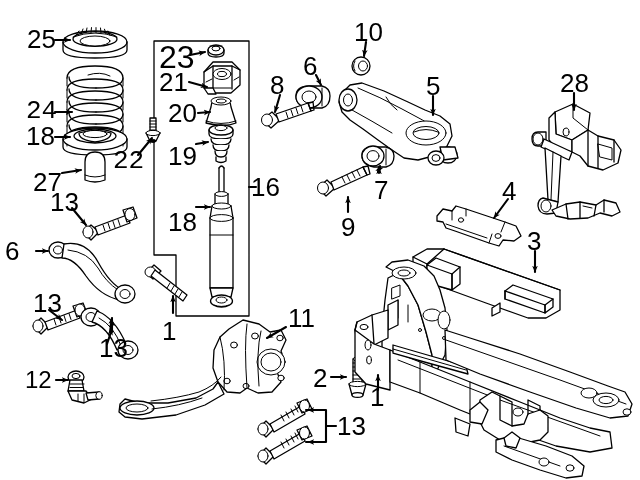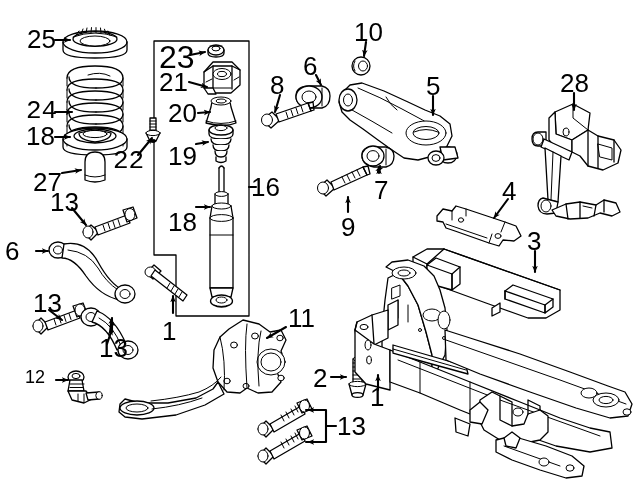--- a/index.html
+++ b/index.html
@@ -494,21 +494,21 @@
   <div class="callout" style="left:313px;top:365px;font-size:26px;">2</div>
   <div class="callout" style="left:527px;top:228px;font-size:26px;">3</div>
   <div class="callout" style="left:502px;top:178px;font-size:26px;">4</div>
   <div class="callout" style="left:426px;top:73px;font-size:26px;">5</div>
   <div class="callout" style="left:303px;top:53px;font-size:26px;">6</div>
   <div class="callout" style="left:374px;top:177px;font-size:26px;">7</div>
   <div class="callout" style="left:270px;top:72px;font-size:26px;">8</div>
   <div class="callout" style="left:341px;top:214px;font-size:26px;">9</div>
   <div class="callout" style="left:354px;top:19px;font-size:26px;">10</div>
   <div class="callout" style="left:288px;top:305px;font-size:26px;">11</div>
-  <div class="callout" style="left:25px;top:368px;font-size:18px;">12</div>
+  <div class="callout" style="left:25px;top:368px;font-size:24px;">12</div>
   <div class="callout" style="left:50px;top:189px;font-size:26px;">13</div>
   <div class="callout" style="left:33px;top:290px;font-size:26px;">13</div>
   <div class="callout" style="left:337px;top:413px;font-size:26px;">13</div>
   <div class="callout" style="left:5px;top:238px;font-size:26px;">6</div>
   <div class="callout" style="left:99px;top:335px;font-size:26px;">13</div>
   <div class="callout" style="left:251px;top:174px;font-size:26px;">16</div>
   <div class="callout" style="left:162px;top:318px;font-size:26px;">1</div>
   <div class="callout" style="left:168px;top:194px;font-size:26px;margin-top:15px;">18</div>
   <div class="callout" style="left:168px;top:131px;font-size:26px;margin-top:12px;">19</div>
   <div class="callout" style="left:168px;top:100px;font-size:26px;">20</div>

